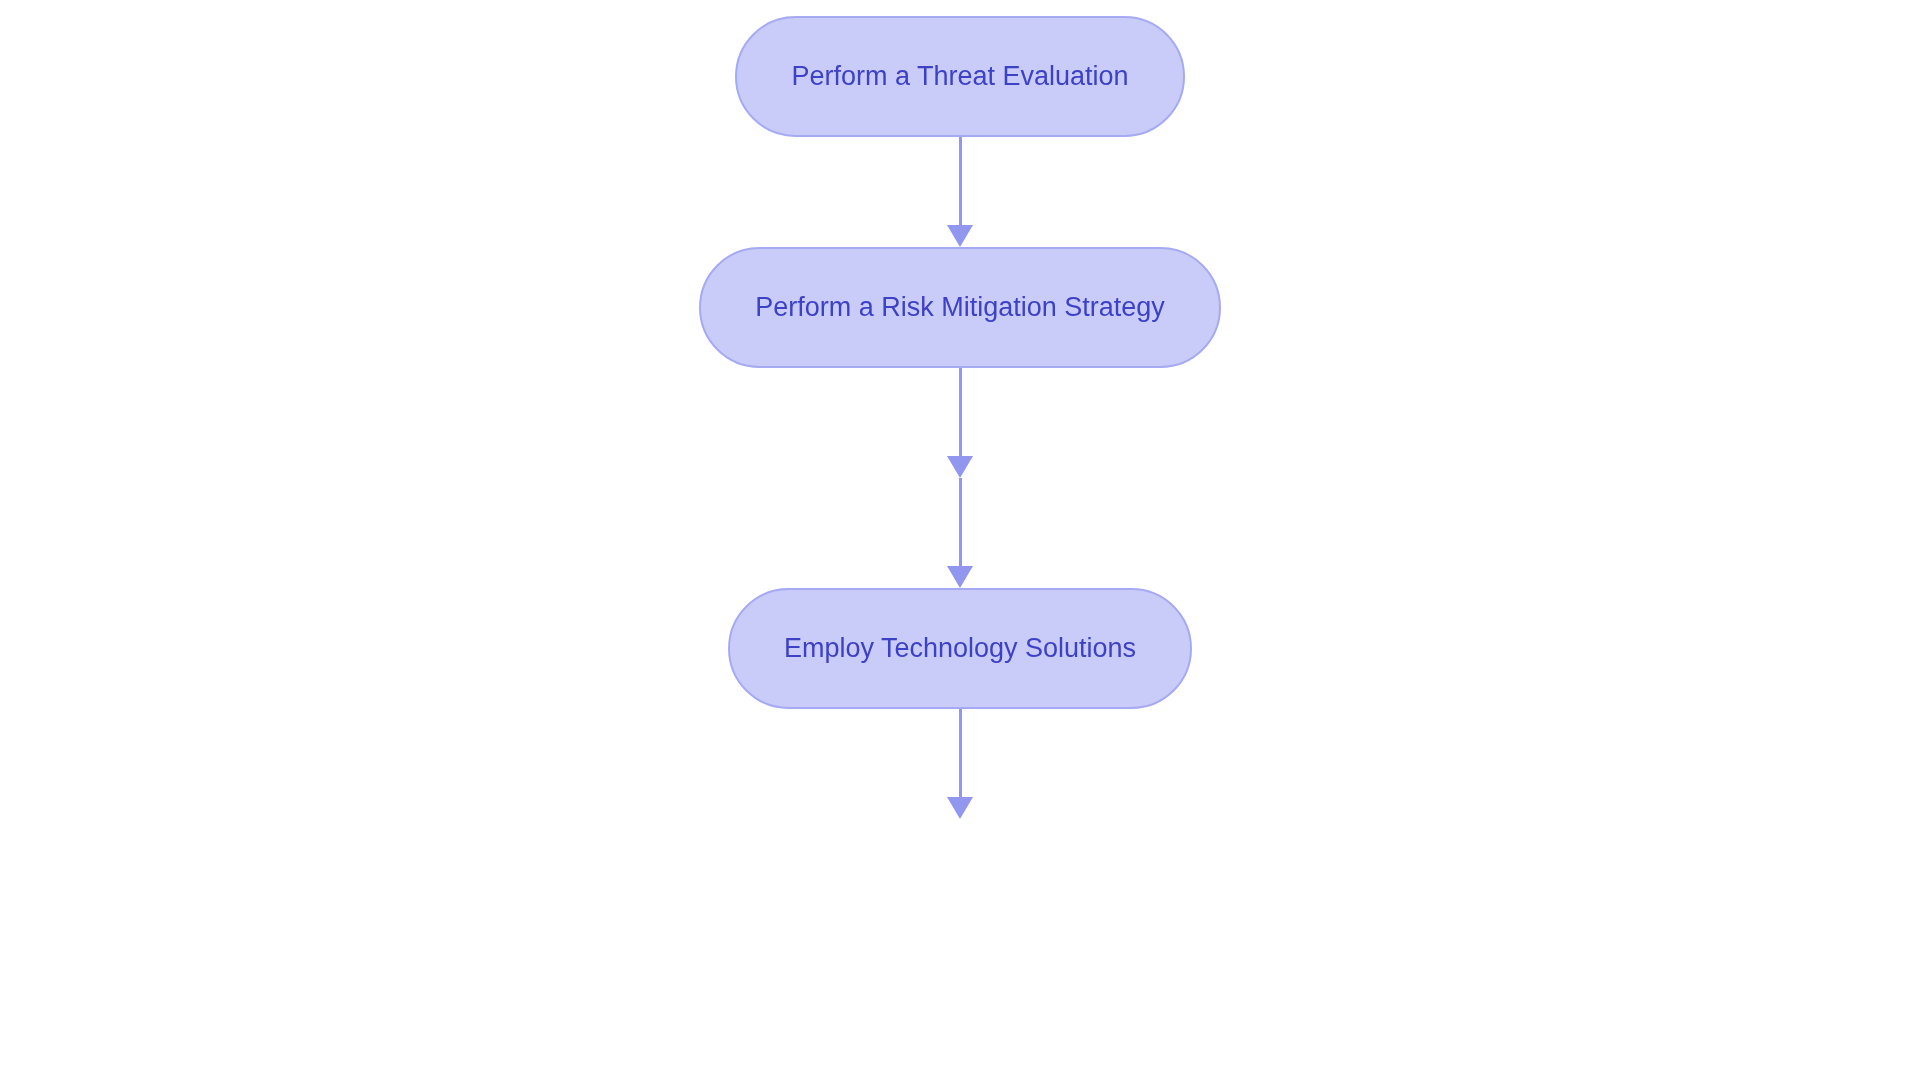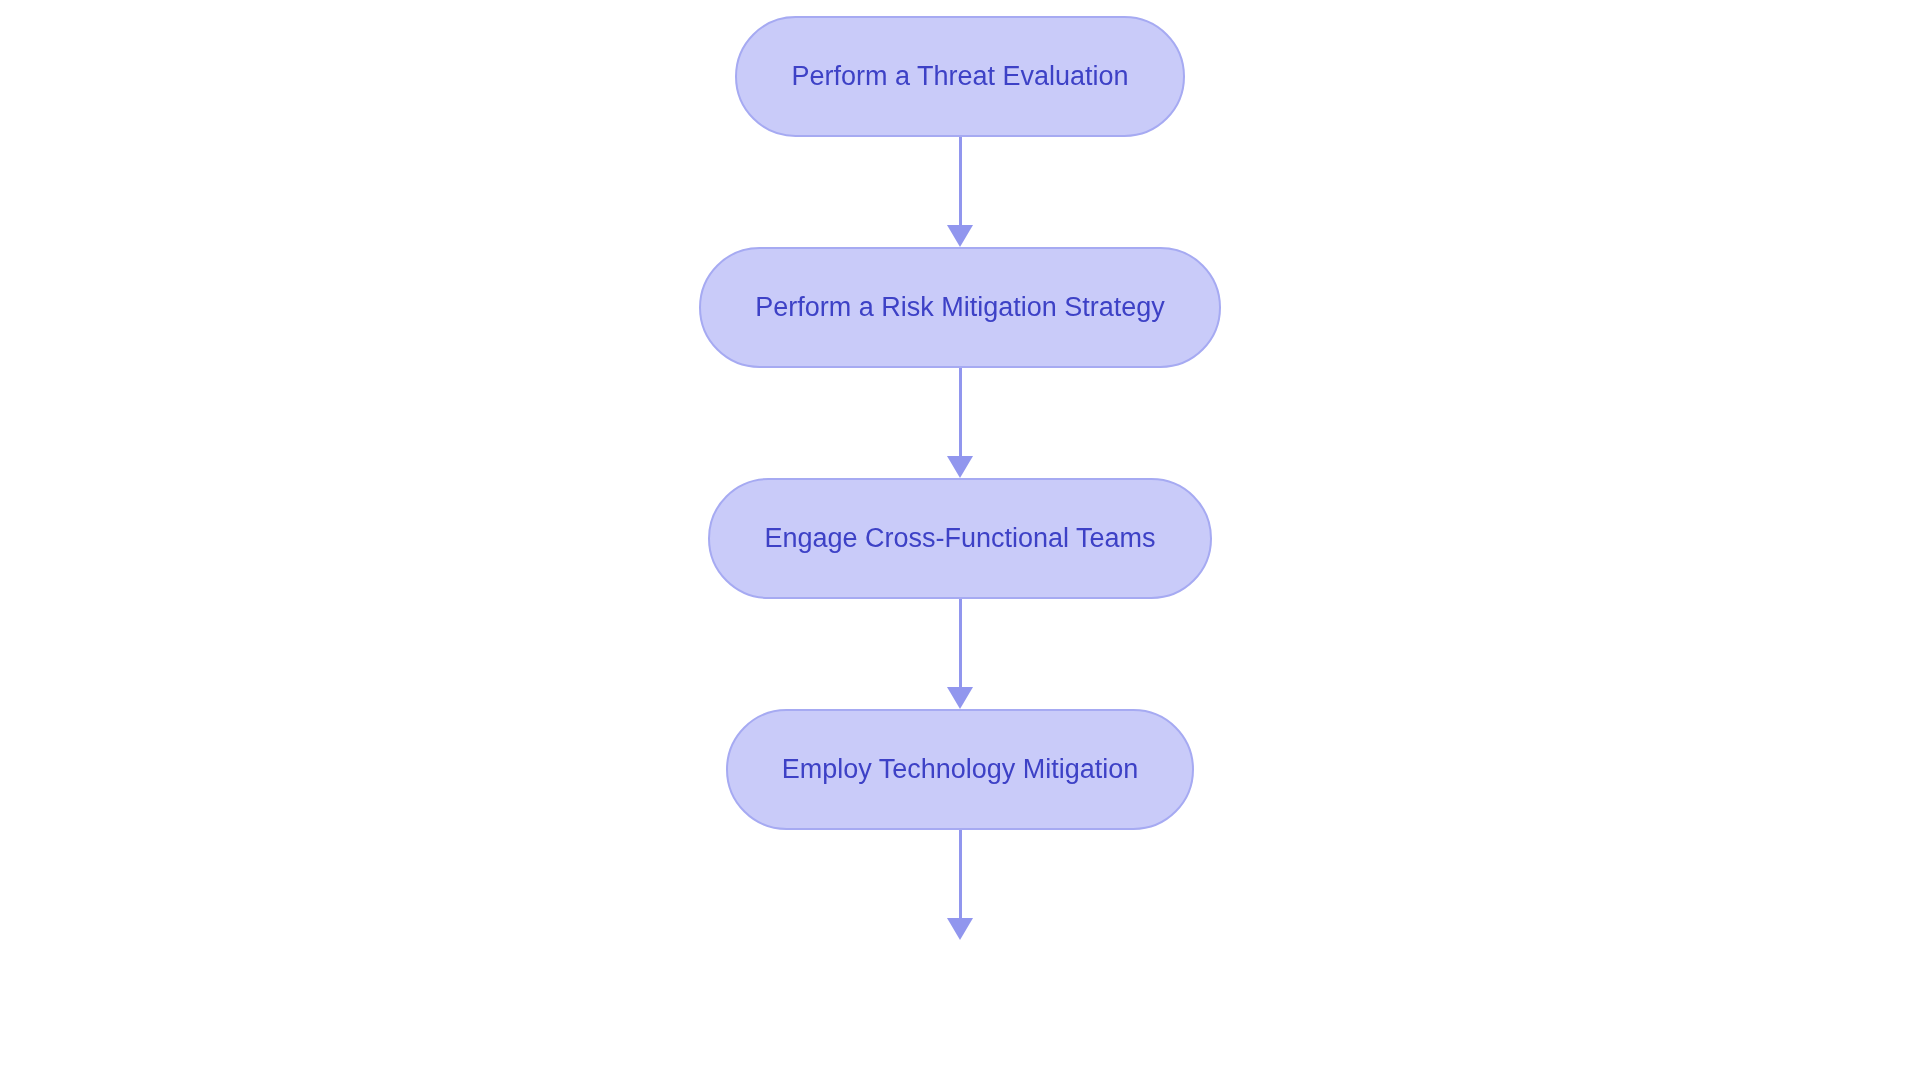--- a/index.html
+++ b/index.html
@@ -77,31 +77,28 @@
 
     <div class="node">
       <span class="node-label">Perform a Risk Mitigation Strategy</span>
     </div>
 
     <div class="connector">
       <div class="stem"></div>
       <div class="head"></div>
     </div>
 
-    <div class="node">
-      <span class="node-label">Engage Cross-Functional Teams</span>
-    </div>
 
     <div class="connector">
       <div class="stem"></div>
       <div class="head"></div>
     </div>
 
     <div class="node">
-      <span class="node-label">Employ Technology Mitigation</span>
+      <span class="node-label">Employ Technology Solutions</span>
     </div>
 
     <div class="connector">
       <div class="stem"></div>
       <div class="head"></div>
     </div>
 
 
   </div>
 </div>

